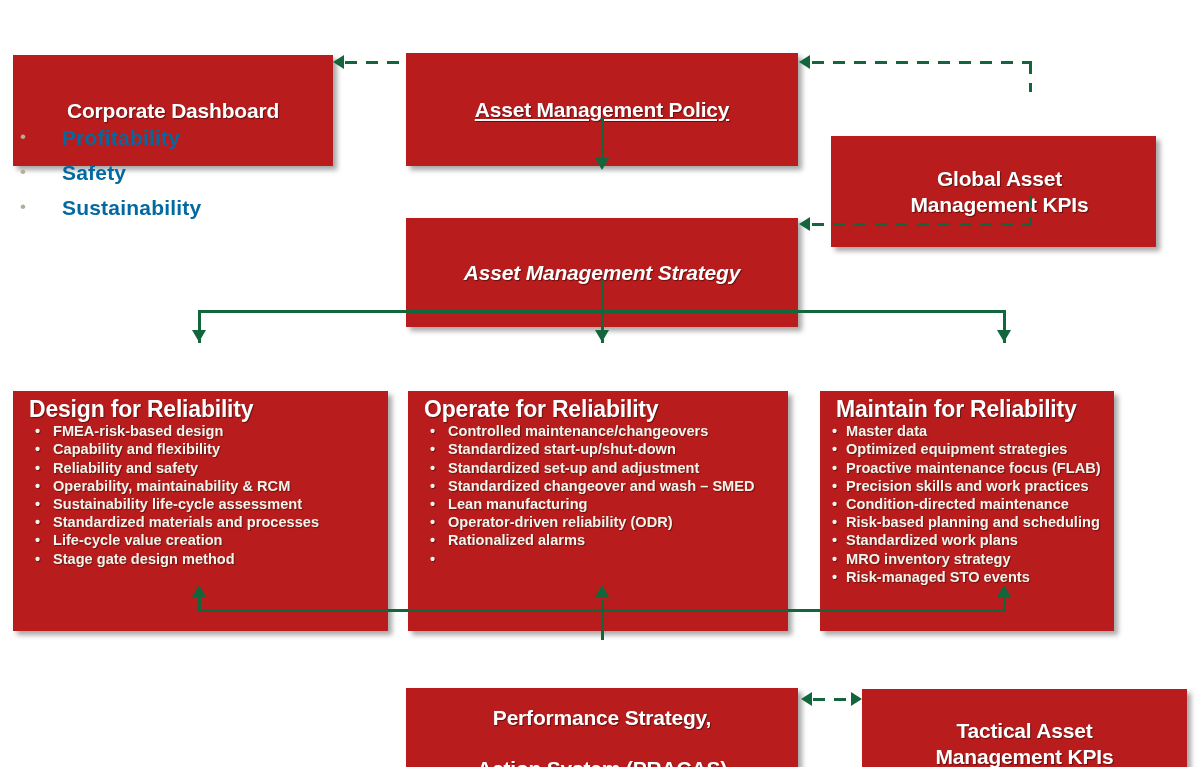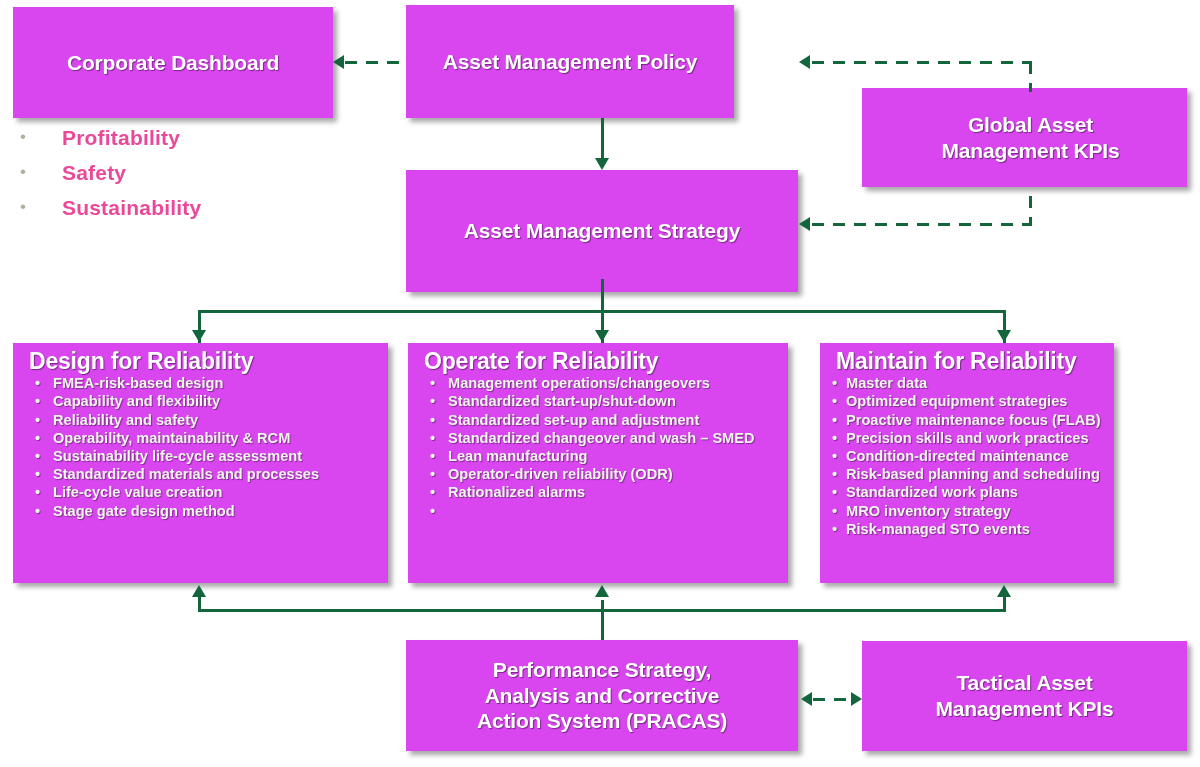--- a/index.html
+++ b/index.html
@@ -7,24 +7,25 @@
     width:1200px;height:767px;
     background:#ffffff;
     font-family:"Liberation Sans", sans-serif;
     overflow:hidden;
   }
   #stage{position:relative;width:1200px;height:767px;}
 
   
   .box{
     position:absolute;
-    background:#d946ef;
+    background:#b91c1c;
     box-shadow:4px 4px 5px rgba(0,0,0,0.35);
     box-sizing:border-box;
     color:#ffffff;
+    margin-top:48px;
   }
   .box .title{
     font-weight:bold;
     color:#ffffff;
     text-shadow:1px 1px 1px rgba(0,0,0,.45);
     letter-spacing:-0.2px;
   }
   
   .box.centered{
     display:flex;align-items:center;justify-content:center;text-align:center;
@@ -59,21 +60,21 @@
 
   
   #kpi-list{position:absolute;left:10px;top:122px;width:330px;}
   #kpi-list .row{position:relative;height:35px;}
   #kpi-list .bullet{
     position:absolute;left:10px;top:6px;
     color:#B3AE9A;font-size:17px;line-height:17px;
   }
   #kpi-list .lbl{
     position:absolute;left:52px;top:0;
-    color:#ec4899;font-size:21px;font-weight:bold;line-height:32px;
+    color:#0369a1;font-size:21px;font-weight:bold;line-height:32px;
     letter-spacing:.2px;
   }
 
   
   .ln{position:absolute;background:#13663C;}
   .vl{width:3px;}
   .hl{height:3px;}
 
   .arrow{position:absolute;width:0;height:0;}
   .arrow.down{border-left:7px solid transparent;border-right:7px solid transparent;border-top:12px solid #13663C;}
@@ -93,25 +94,25 @@
 </style>
 </head>
 <body>
 
 <div id="stage">
 
   <div class="box centered" style="left:13px;top:7px;width:320px;height:111px;">
     <span class="title">Corporate Dashboard</span>
   </div>
 
-  <div class="box centered" style="left:406px;top:5px;width:328px;height:113px;">
+  <div class="box centered" style="left:406px;top:5px;width:392px;height:113px;text-decoration:underline;">
     <span class="title">Asset Management Policy</span>
   </div>
 
-  <div class="box centered" style="left:862px;top:88px;width:325px;height:99px;padding-left:12px;">
+  <div class="box centered" style="left:831px;top:88px;width:325px;height:111px;padding-left:12px;">
     <span class="title">
       <span>Global Asset</span><br>
       <span>Management KPIs</span>
     </span>
   </div>
 
   <div id="kpi-list">
     <div class="row">
       <span class="bullet">•</span>
       <span class="lbl">Profitability</span>
@@ -119,42 +120,42 @@
     <div class="row">
       <span class="bullet">•</span>
       <span class="lbl">Safety</span>
     </div>
     <div class="row">
       <span class="bullet">•</span>
       <span class="lbl">Sustainability</span>
     </div>
   </div>
 
-  <div class="box centered" style="left:406px;top:170px;width:392px;height:122px;">
+  <div class="box centered" style="left:406px;top:170px;width:392px;height:109px;font-style:italic;">
     <span class="title">Asset Management Strategy</span>
   </div>
 
   <div class="box pillar indent" style="left:13px;top:343px;width:375px;height:240px;">
     <span class="title">Design for Reliability</span>
     <ul>
       <li><span class="b">•</span><span>FMEA-risk-based design</span></li>
       <li><span class="b">•</span><span>Capability and flexibility</span></li>
       <li><span class="b">•</span><span>Reliability and safety</span></li>
       <li><span class="b">•</span><span>Operability, maintainability &amp; RCM</span></li>
       <li><span class="b">•</span><span>Sustainability life-cycle assessment</span></li>
       <li><span class="b">•</span><span>Standardized materials and processes</span></li>
       <li><span class="b">•</span><span>Life-cycle value creation</span></li>
       <li><span class="b">•</span><span>Stage gate design method</span></li>
     </ul>
   </div>
 
   <div class="box pillar indent" style="left:408px;top:343px;width:380px;height:240px;">
     <span class="title">Operate for Reliability</span>
     <ul>
-      <li><span class="b">•</span><span>Management operations/changeovers</span></li>
+      <li><span class="b">•</span><span>Controlled maintenance/changeovers</span></li>
       <li><span class="b">•</span><span>Standardized start-up/shut-down</span></li>
       <li><span class="b">•</span><span>Standardized set-up and adjustment</span></li>
       <li><span class="b">•</span><span>Standardized changeover and wash – SMED</span></li>
       <li><span class="b">•</span><span>Lean manufacturing</span></li>
       <li><span class="b">•</span><span>Operator-driven reliability (ODR)</span></li>
       <li><span class="b">•</span><span>Rationalized alarms</span></li>
       <li><span class="b">•</span></li>
     </ul>
   </div>
 
@@ -169,21 +170,21 @@
       <li><span class="b">•</span><span>Risk-based planning and scheduling</span></li>
       <li><span class="b">•</span><span>Standardized work plans</span></li>
       <li><span class="b">•</span><span>MRO inventory strategy</span></li>
       <li><span class="b">•</span><span>Risk-managed STO events</span></li>
     </ul>
   </div>
 
   <div class="box centered" style="left:406px;top:640px;width:392px;height:111px;">
     <span class="title">
       <span>Performance Strategy,</span><br>
-      <span>Analysis and Corrective</span><br>
+      <br>
       <span>Action System (PRACAS)</span>
     </span>
   </div>
 
   <div class="box centered" style="left:862px;top:641px;width:325px;height:110px;">
     <span class="title">
       <span>Tactical Asset</span><br>
       <span>Management KPIs</span>
     </span>
   </div>

